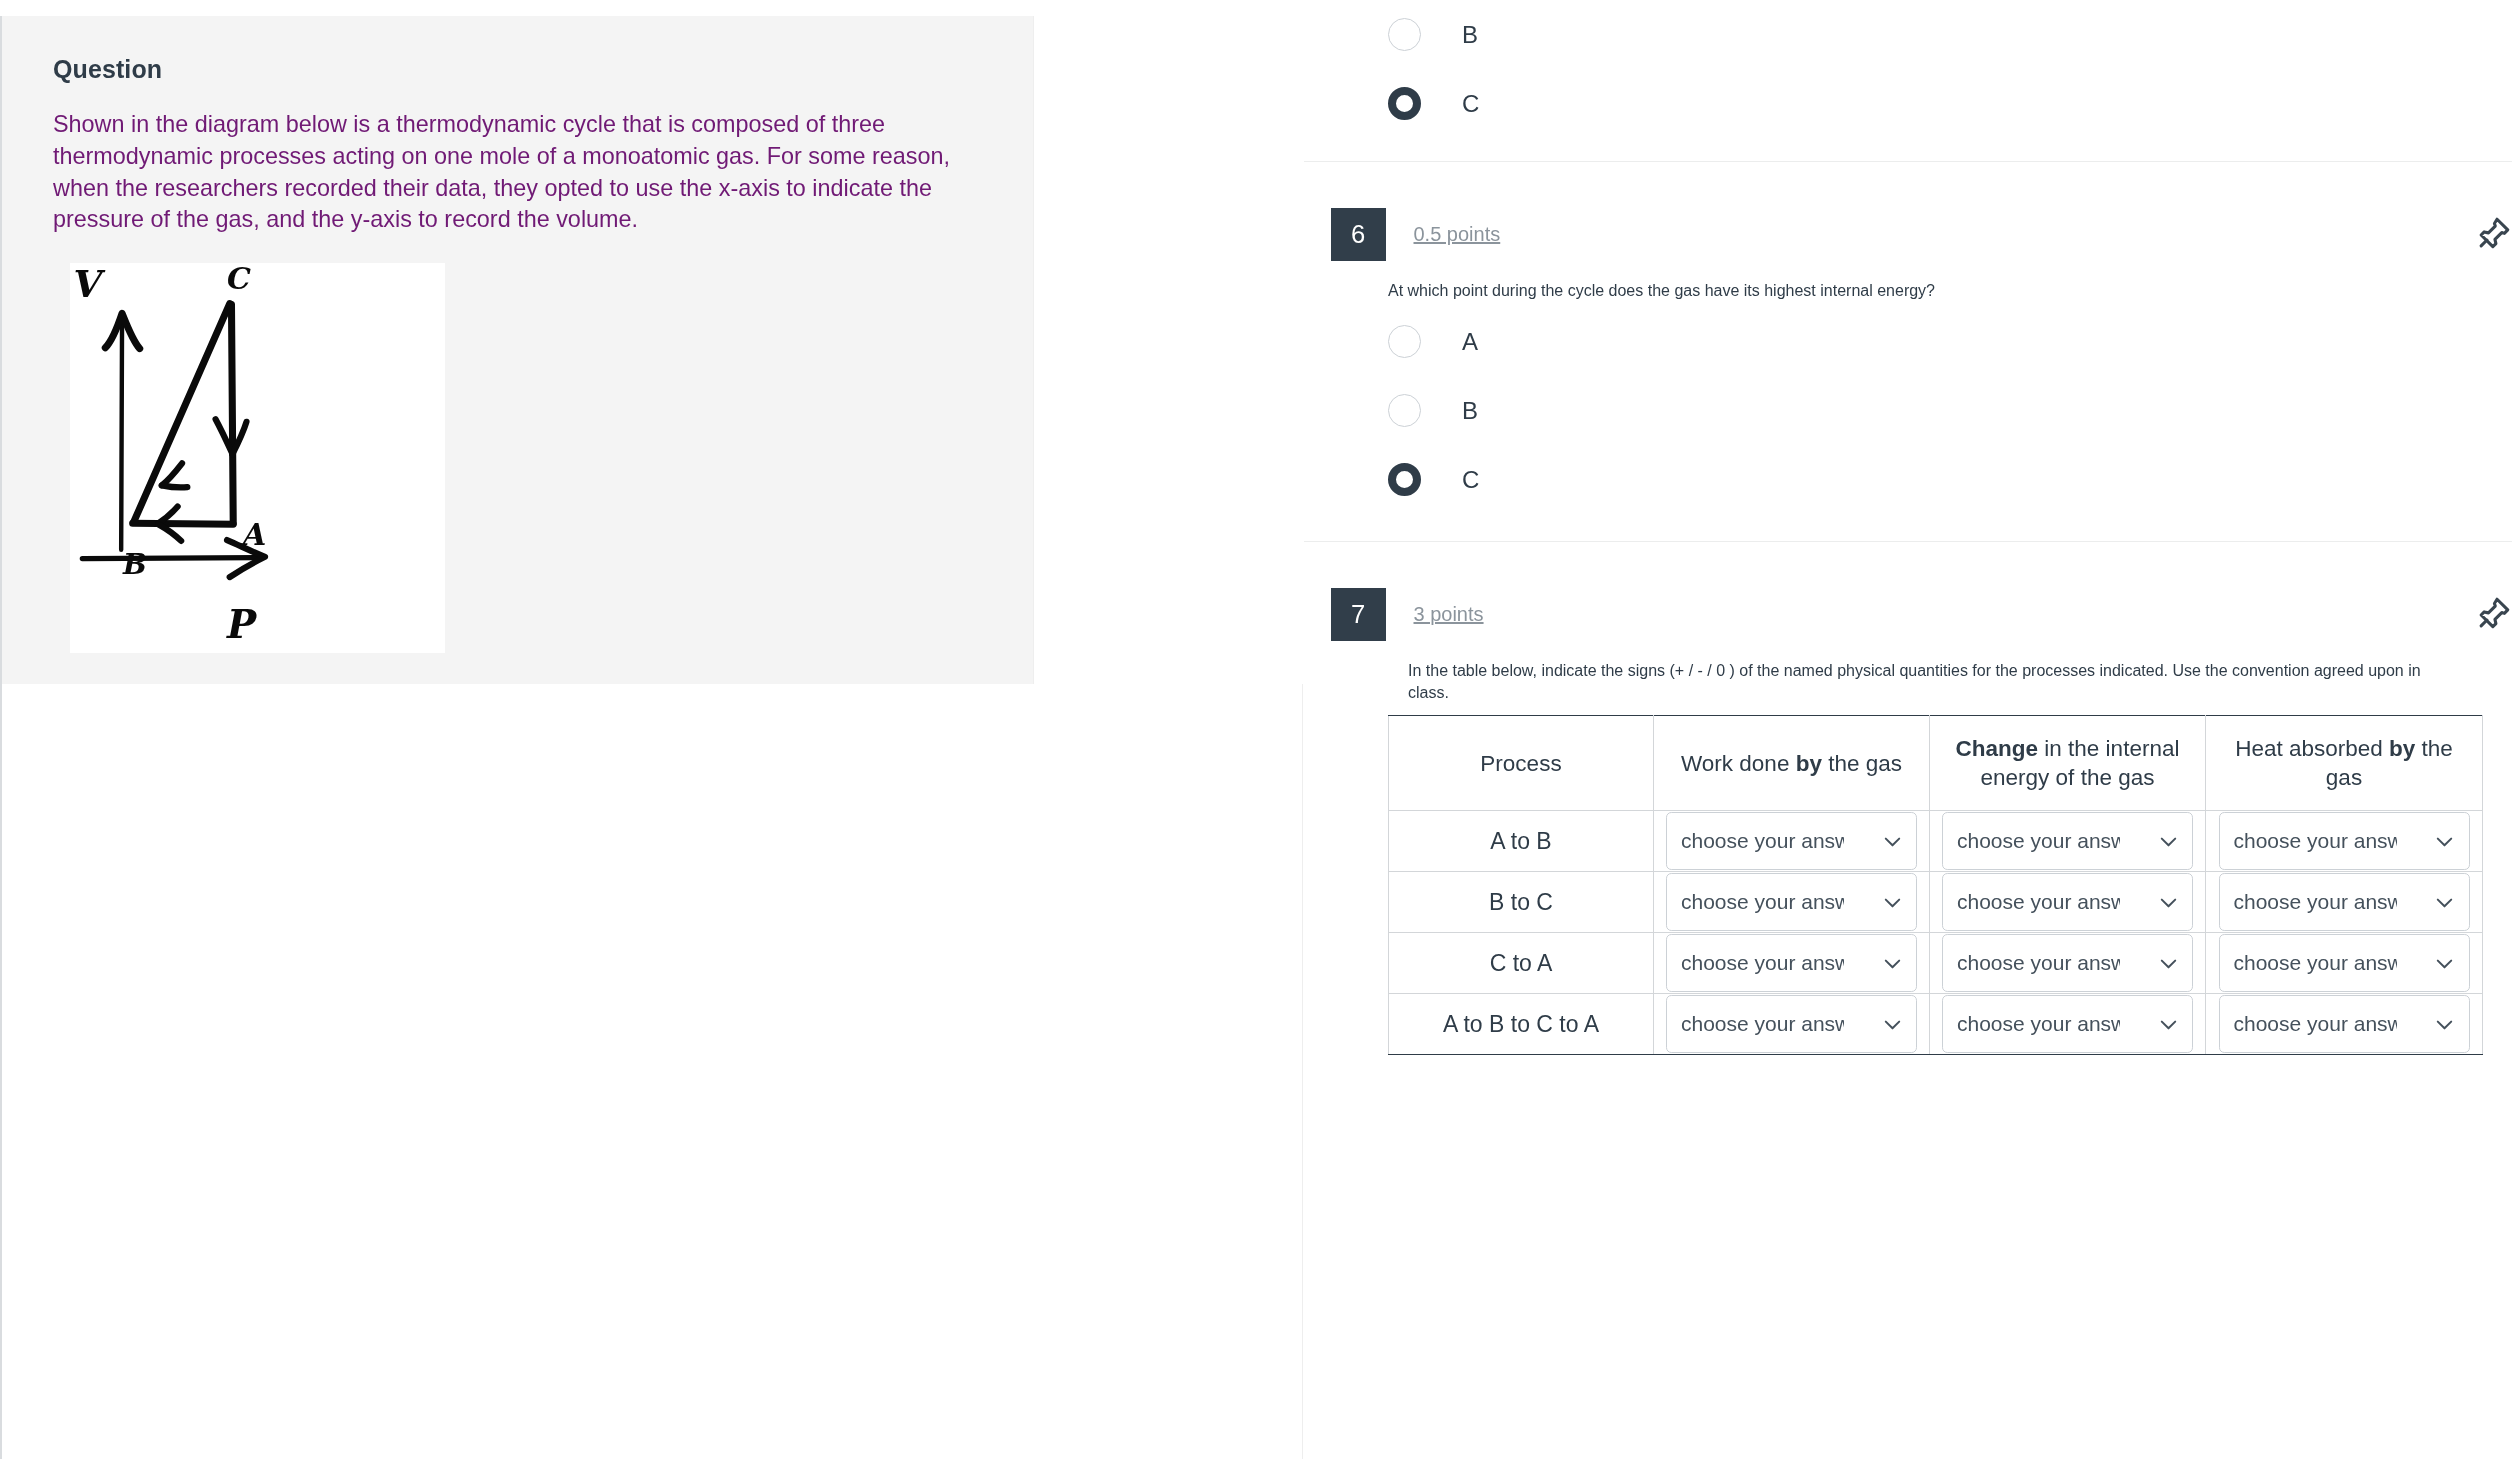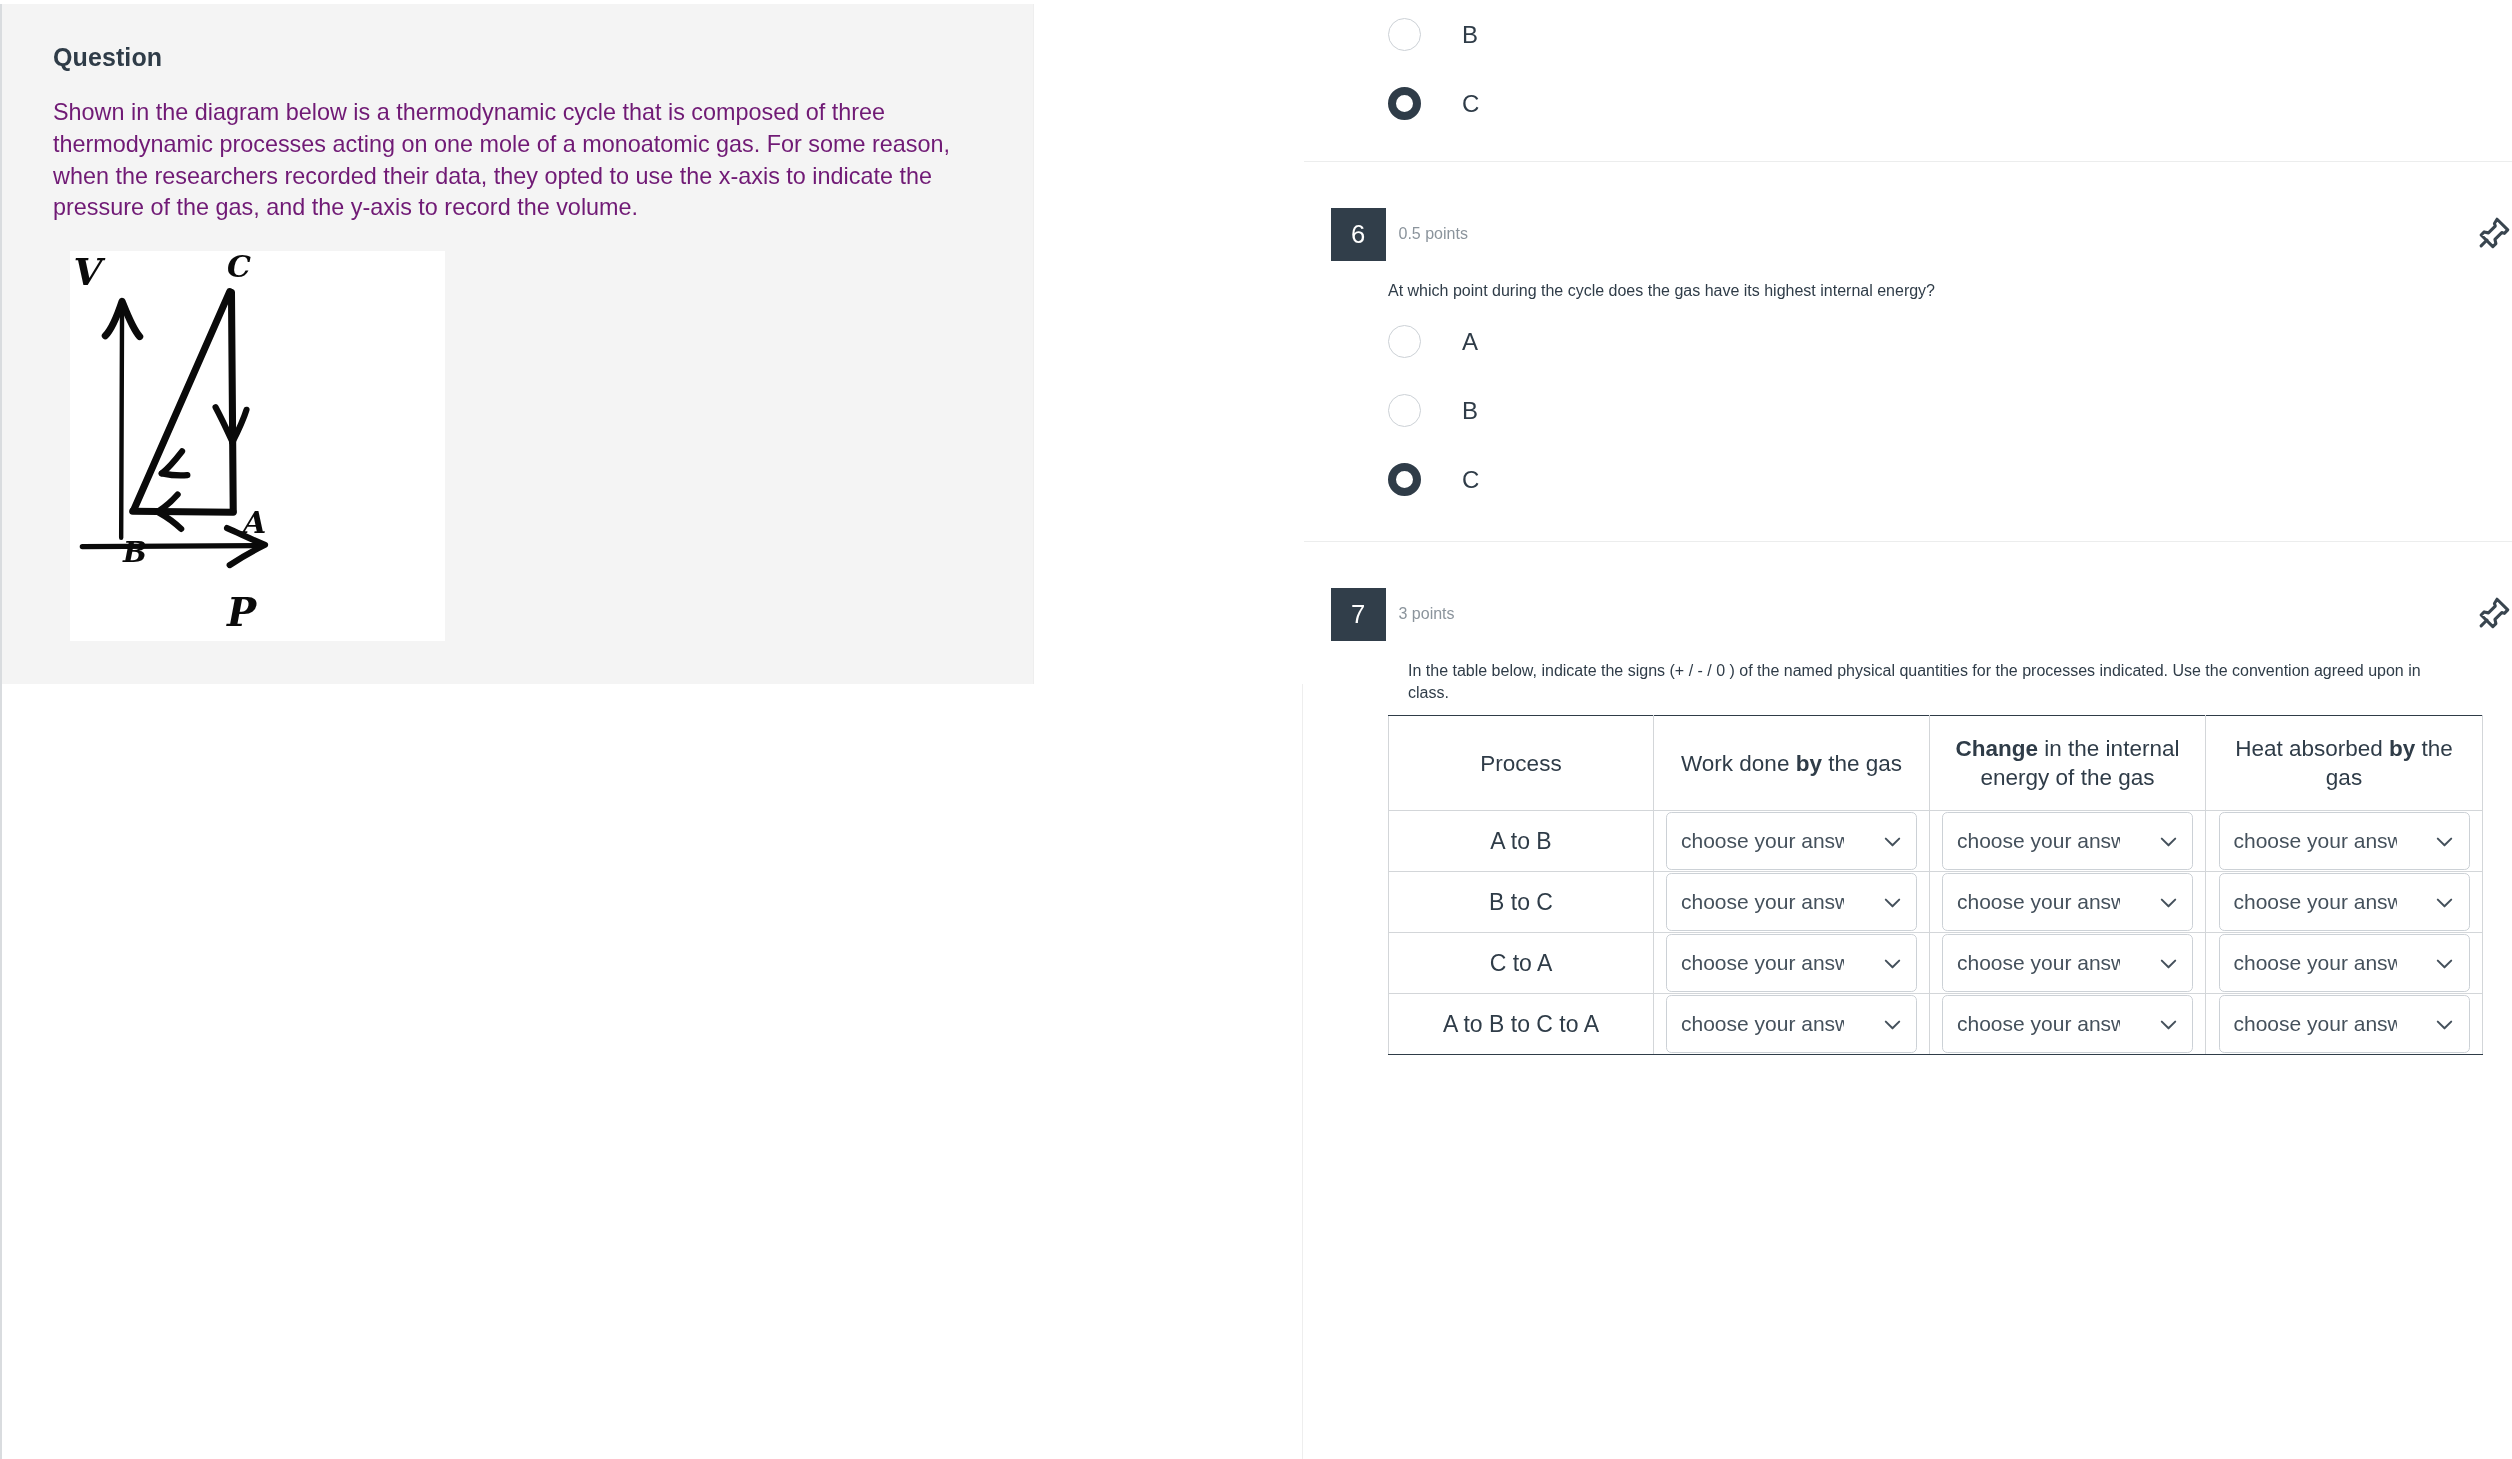--- a/index.html
+++ b/index.html
@@ -10,21 +10,21 @@
     font-family: "Liberation Sans", sans-serif;
     color: #2f3c48;
     overflow: hidden;
   }
 
   #page { position: relative; width: 2512px; height: 1459px; }
 
   
   .left-panel {
     position: absolute;
-    left: 0; top: 4px;
+    left: 0; top: 16px;
     width: 1034px;
     height: 684px;
     background: #f4f4f4;
     border-left: 2.6px solid #d9dcdf;
     border-right: 0.9px solid #eeeeee;
   }
   .left-inner { padding: 25px 53px 0 51px; }
 
   .q-heading {
     font-size: 25px;
@@ -115,23 +115,24 @@
   .qnum {
     width: 55px; height: 53px;
     background: #313e4a;
     color: #ffffff;
     font-size: 25.6px;
     display: flex; align-items: center; justify-content: center;
     margin-left: 26.5px;
     flex: none;
   }
   .qpoints {
-    margin-left: 13px;
-    font-size: 16px;
+    margin-left: 28px;
+    font-size: 20px;
     color: #8b949c;
+    text-decoration: underline;
   }
   .pin-icon {
     position: absolute;
     right: 0px;
     top: 7px;
     width: 39px; height: 39px;
     color: #39454f;
   }
   .pin-icon svg { width: 39px; height: 39px; display:block; }
 

